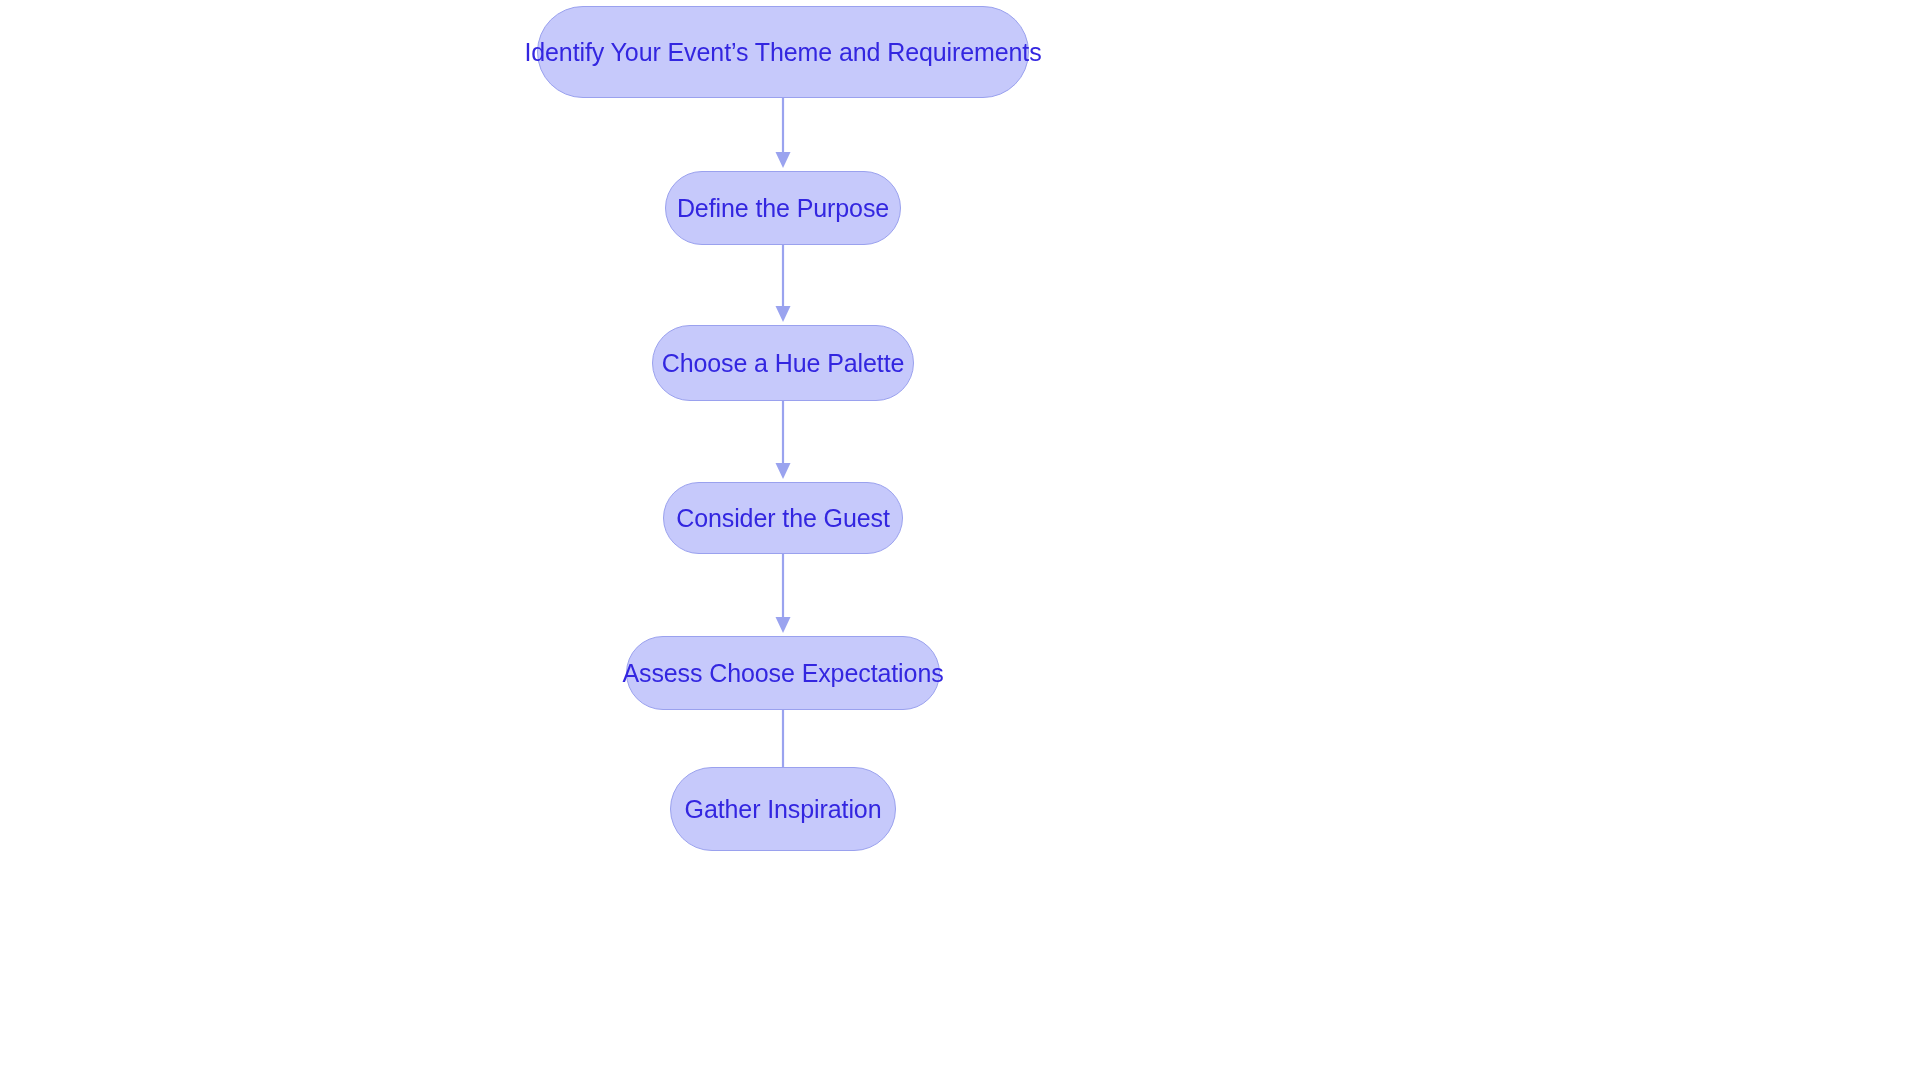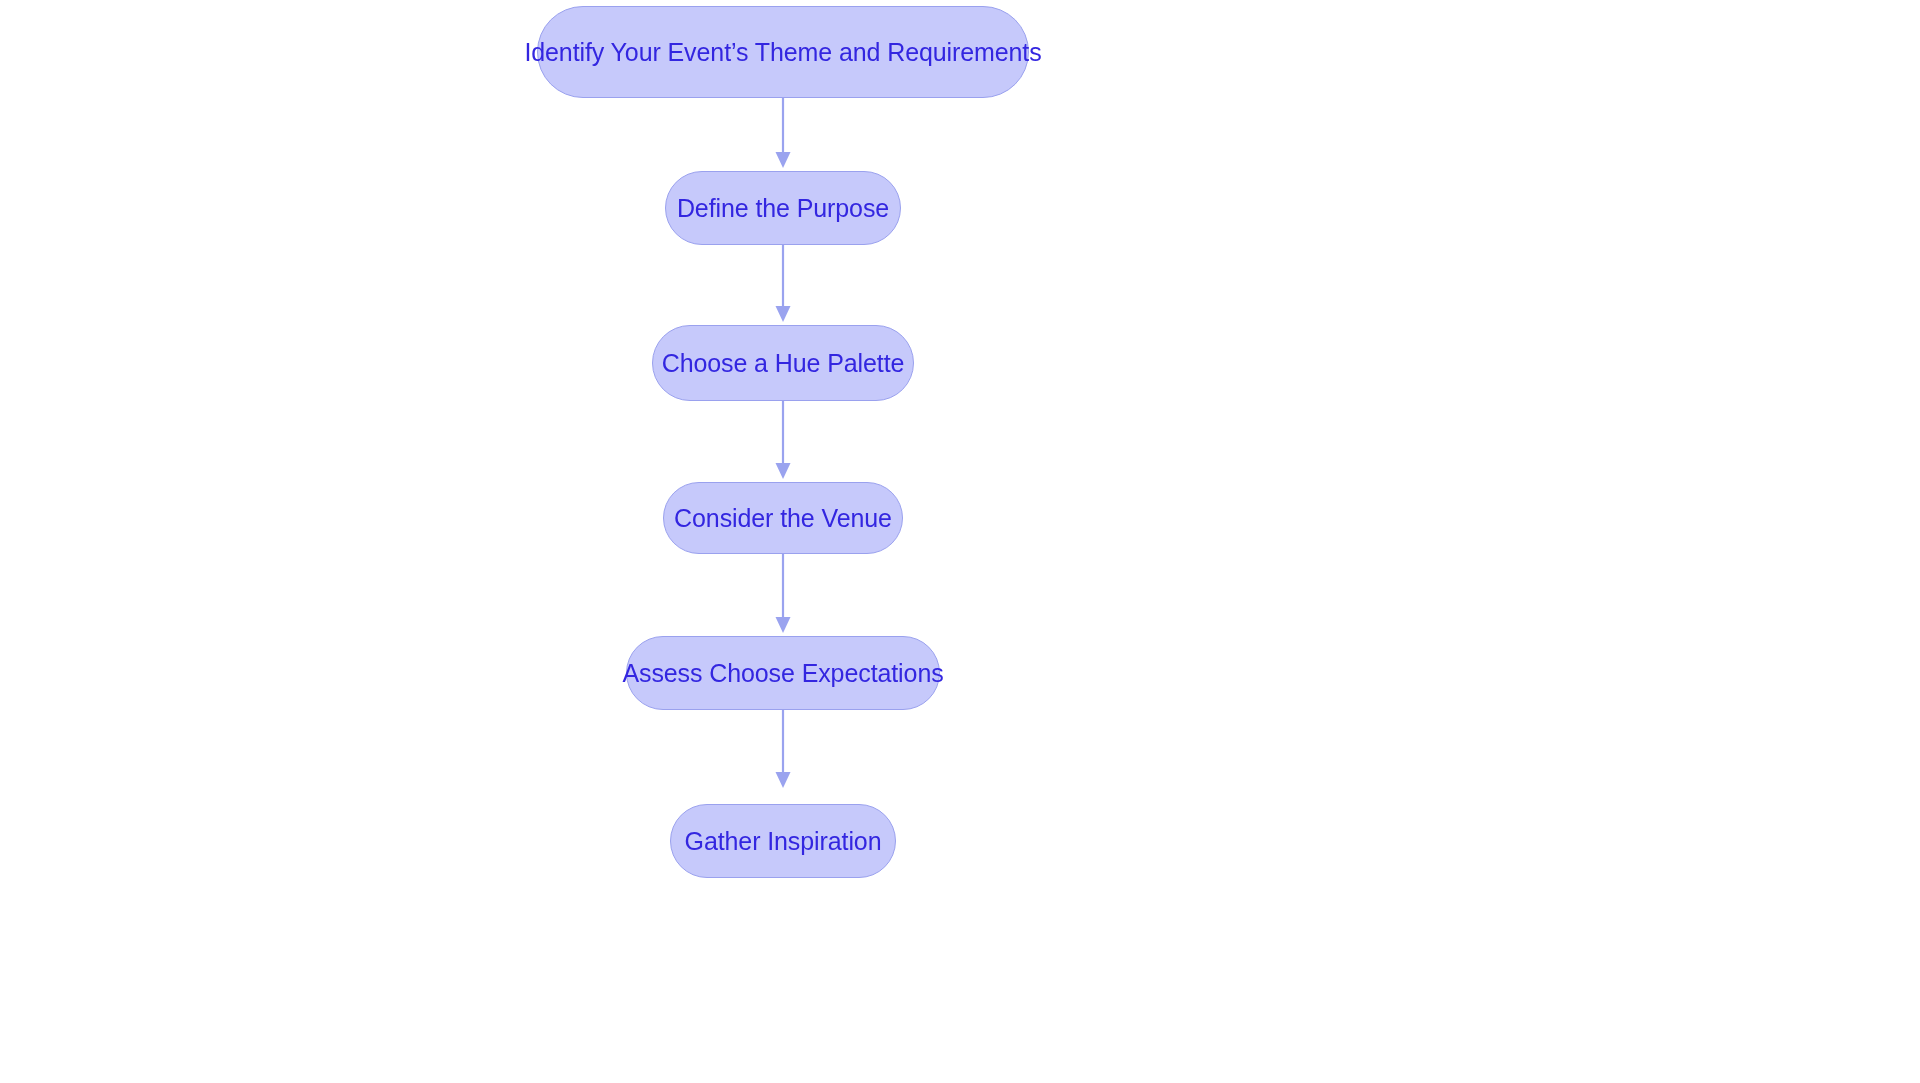--- a/index.html
+++ b/index.html
@@ -96,24 +96,24 @@
 
   <div class="node" style="left:783px; top:325px; width:262px; height:76px;">
     <span class="node-label">Choose a Hue Palette</span>
   </div>
 
   <div class="node" style="left:783px; top:171px; width:236px; height:74px;">
     <span class="node-label">Define the Purpose</span>
   </div>
 
   <div class="node" style="left:783px; top:482px; width:240px; height:72px;">
-    <span class="node-label">Consider the Venue</span>
+    <span class="node-label">Consider the Guest</span>
   </div>
 
   <div class="node" style="left:783px; top:636px; width:314px; height:74px;">
     <span class="node-label">Assess Choose Expectations</span>
   </div>
 
-  <div class="node" style="left:783px; top:804px; width:226px; height:74px;">
+  <div class="node" style="left:783px; top:767px; width:226px; height:84px;">
     <span class="node-label">Gather Inspiration</span>
   </div>
 
 </div>
 
 </body></html>

